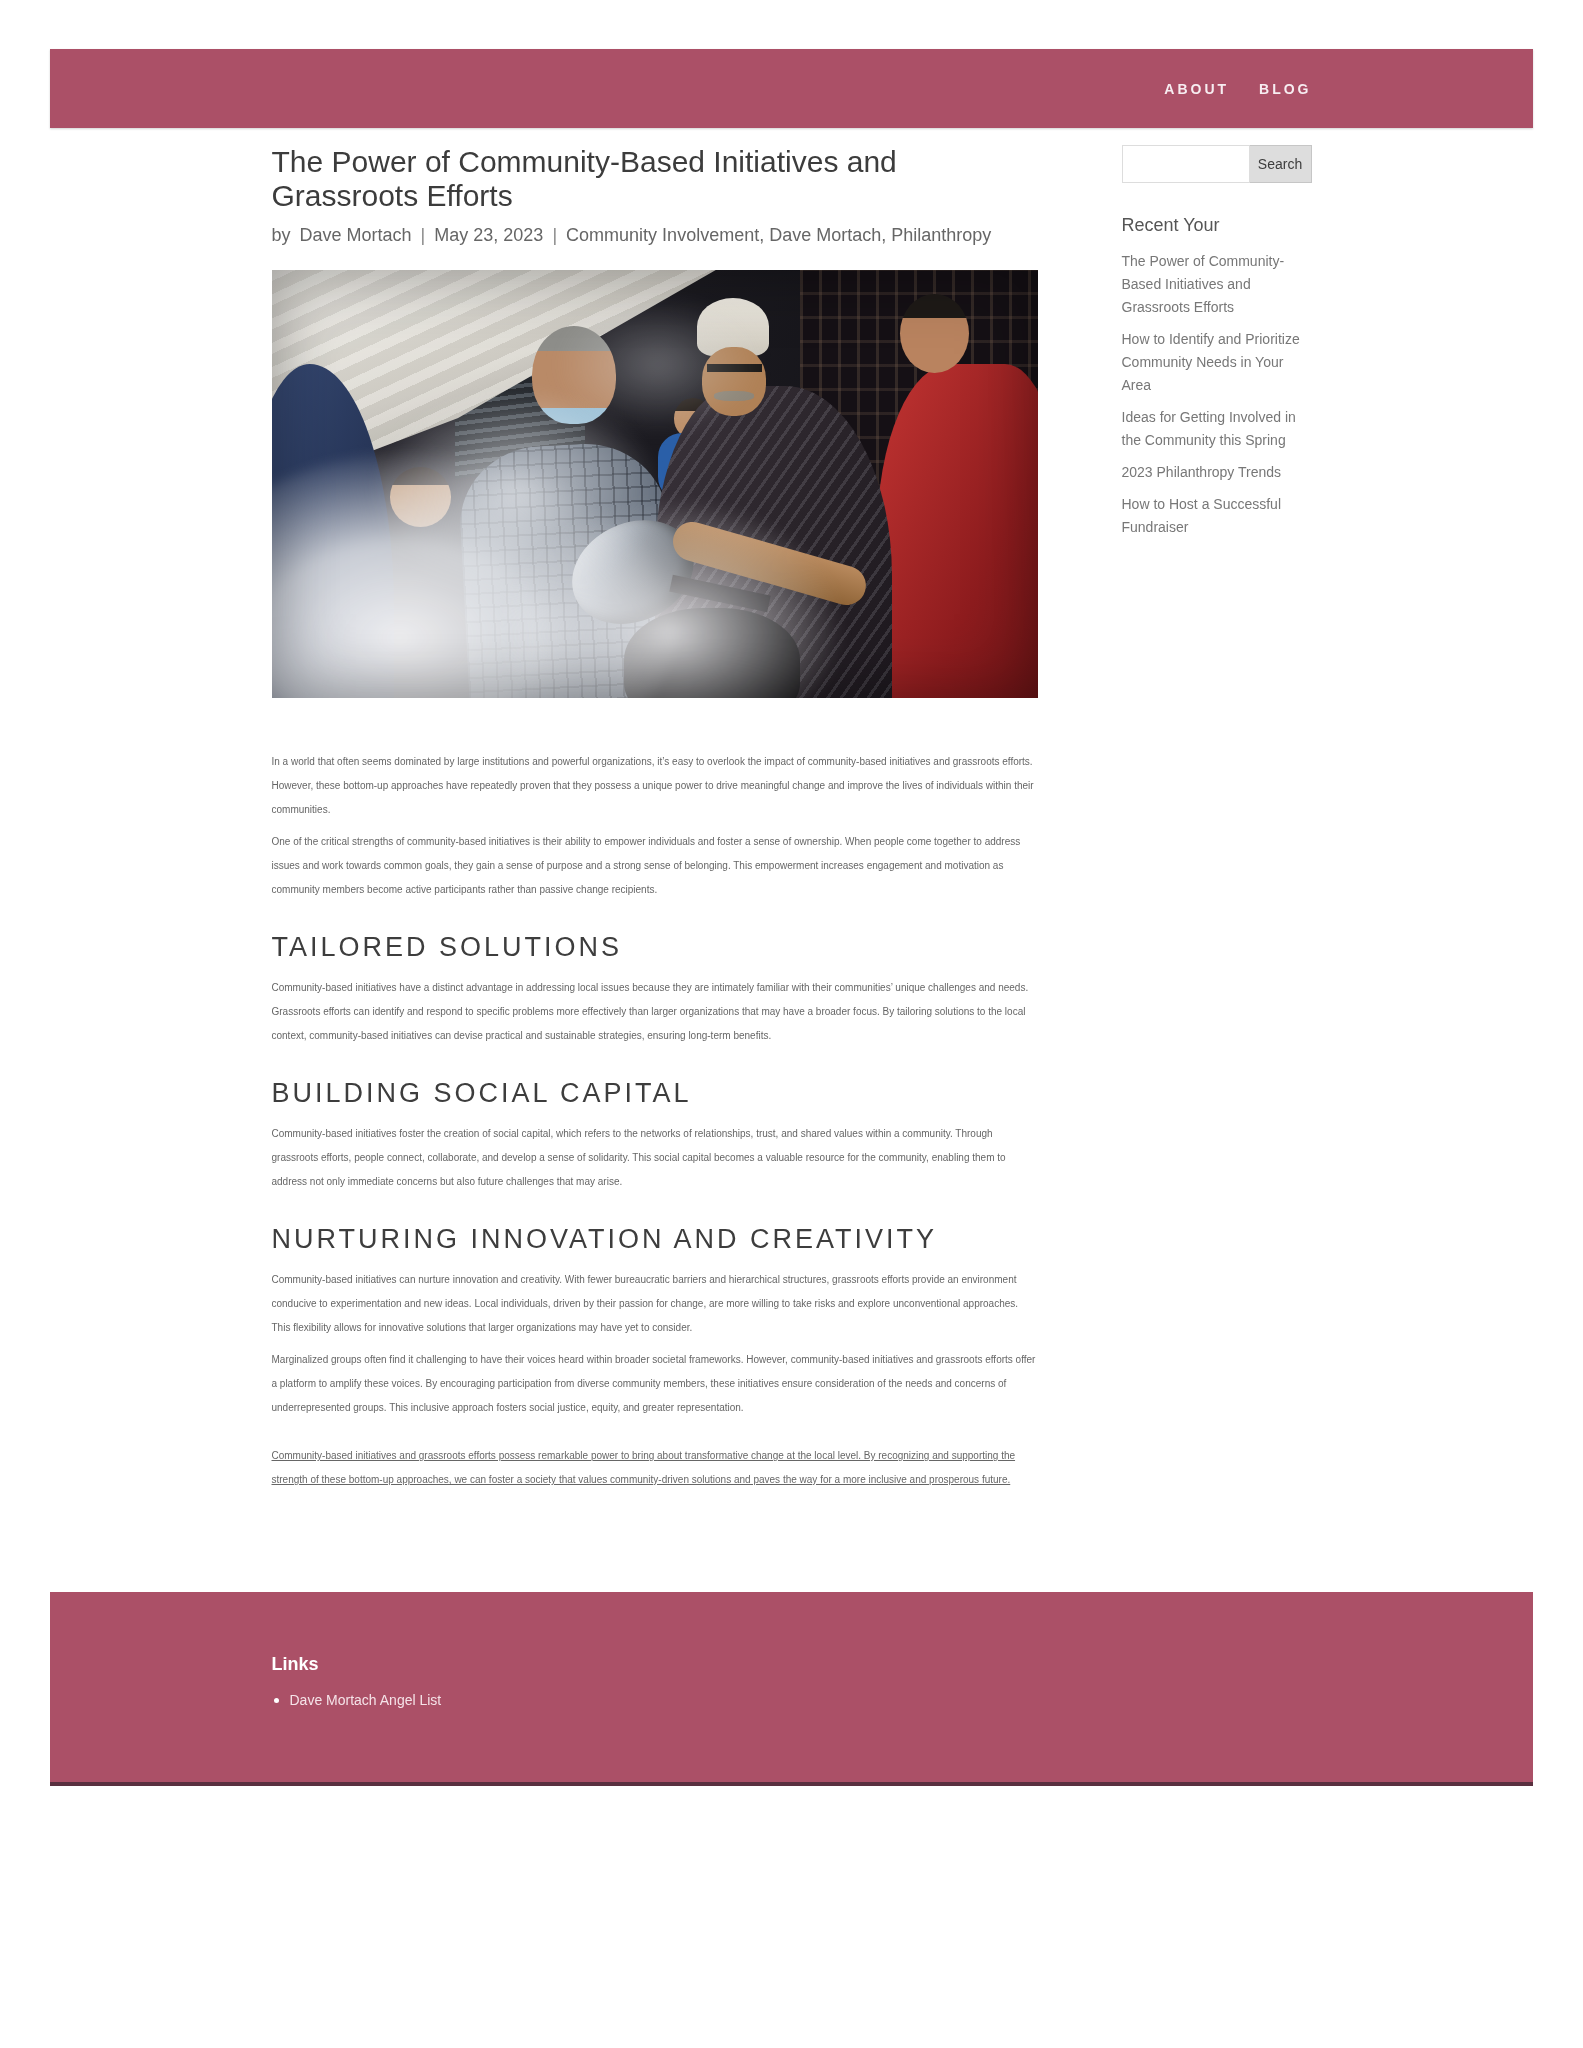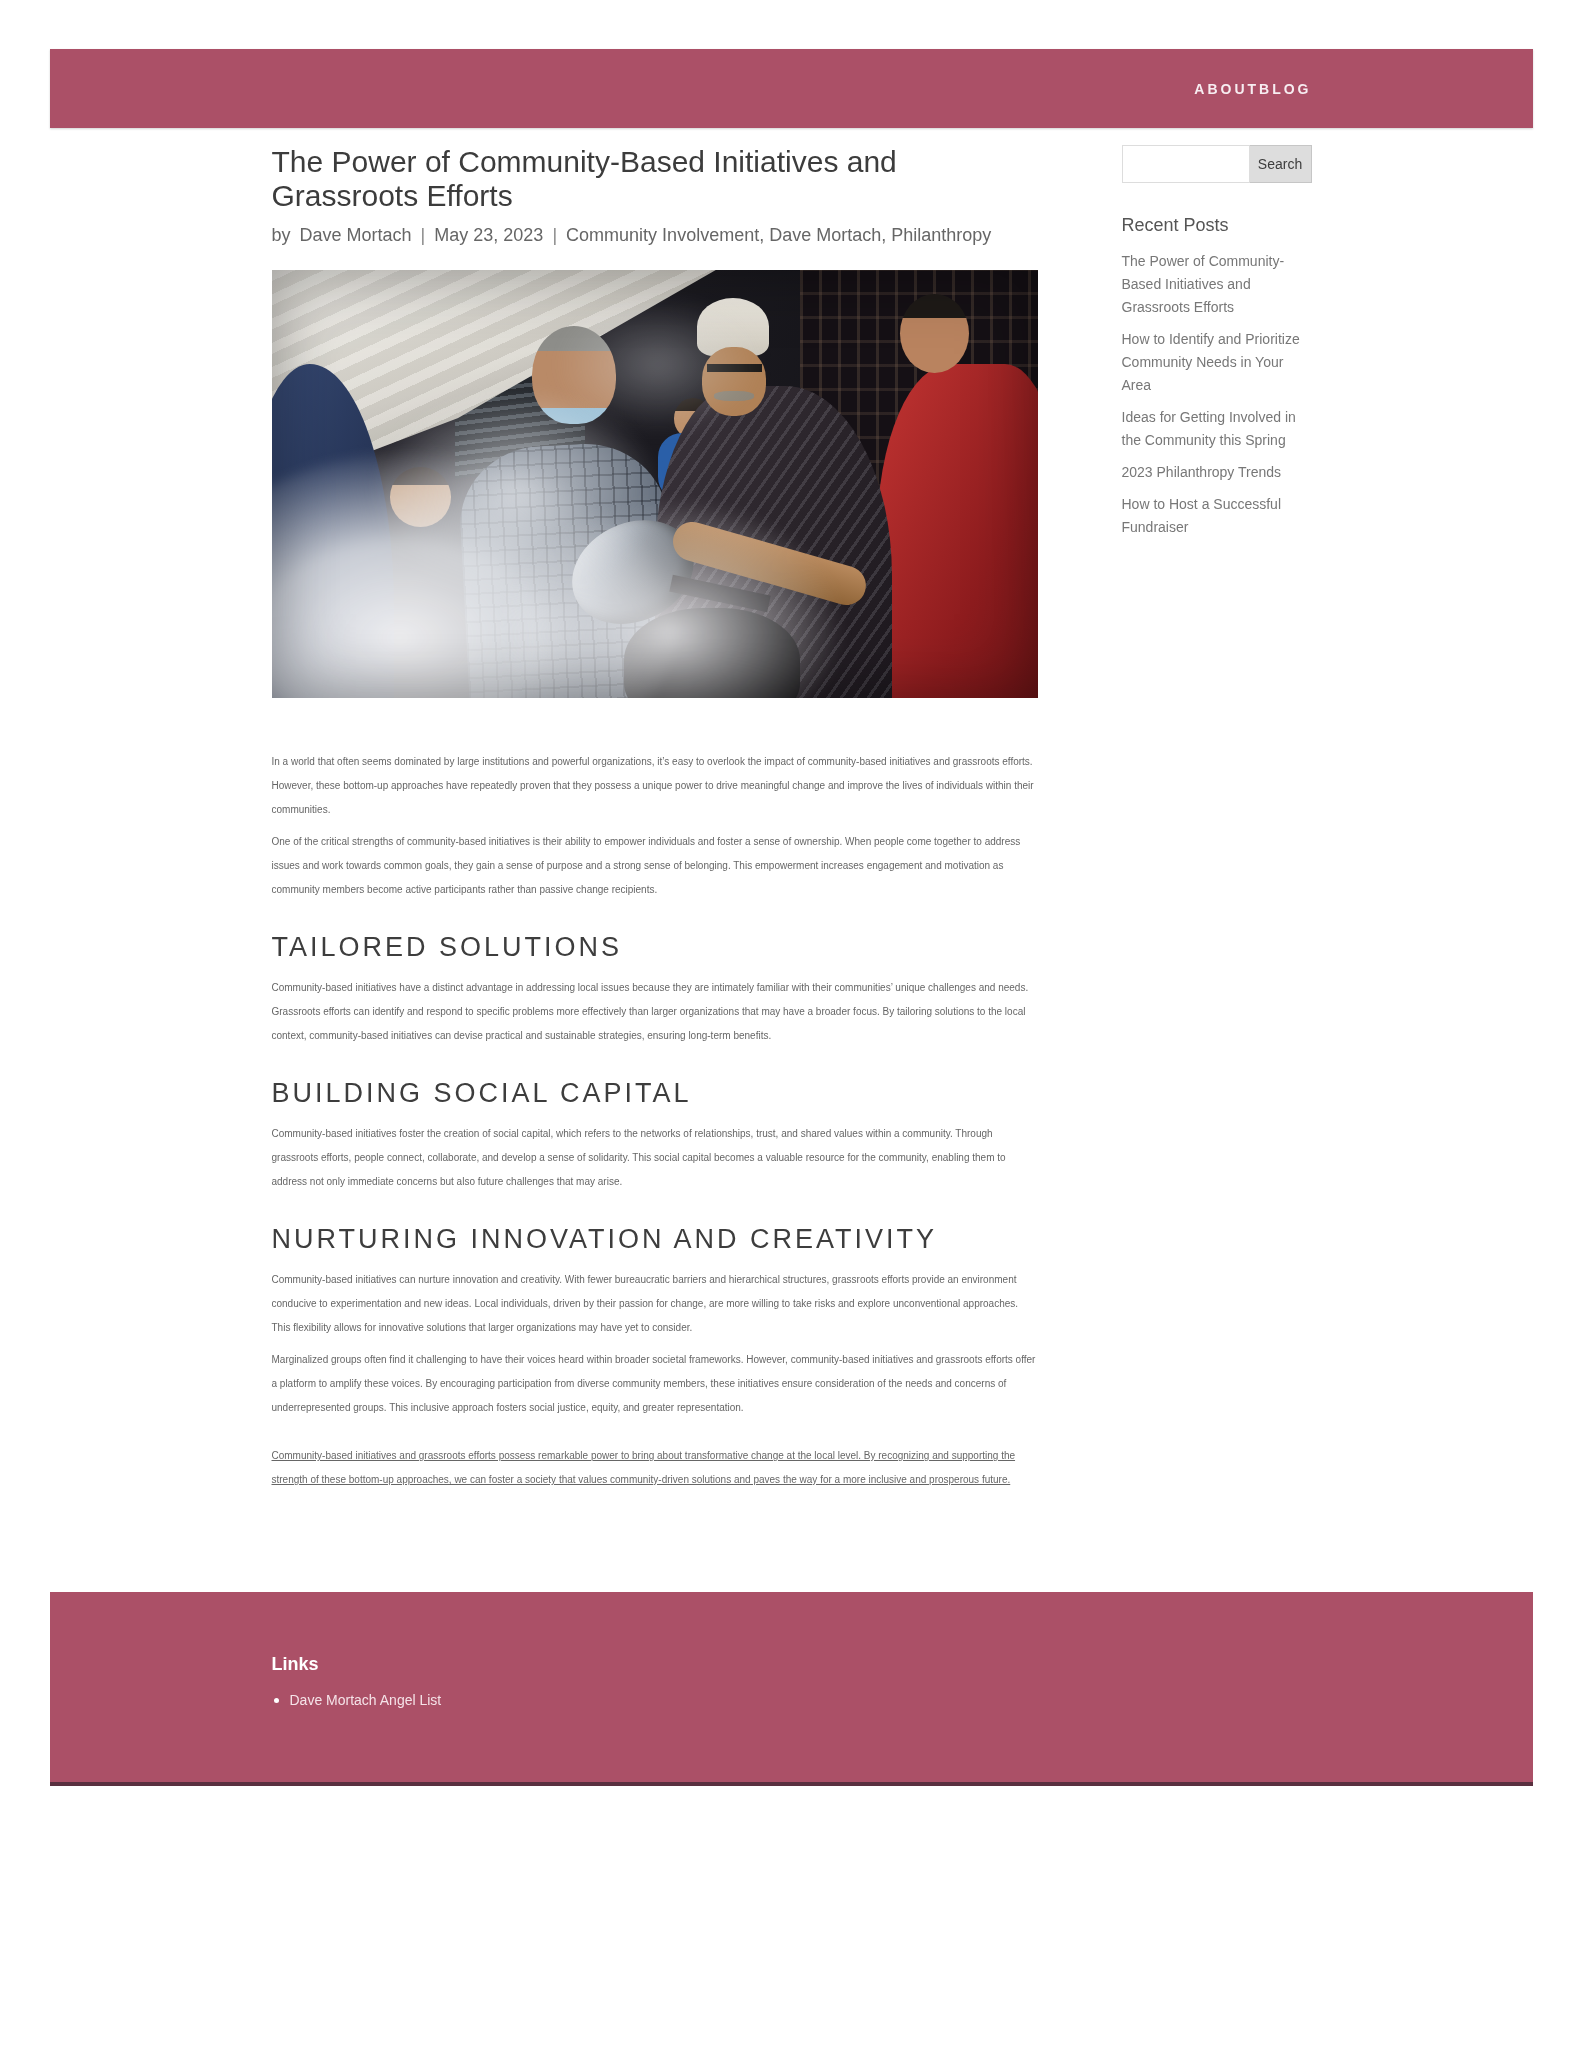--- a/index.html
+++ b/index.html
@@ -14,21 +14,21 @@
   .band { margin: 0 50px; background: #ab5067; }
 
   
   .topbar {
     margin-top: 49px;
     height: 79px;
     box-shadow: 0 1px 2px rgba(0,0,0,.18);
   }
   .topbar-inner {
     width: 1040px; margin: 0 auto; height: 100%;
-    display: flex; justify-content: flex-end; align-items: center; 
+    display: flex; justify-content: flex-end; align-items: center; gap: 30px;
   }
   .nav-link {
     color: #f7edf1; font-size: 14px; font-weight: 700;
     letter-spacing: 3px; text-decoration: none; cursor: pointer;
   }
 
   
   .main-wrap {
     width: 1040px; margin: 0 auto; padding-top: 17px;
     display: flex; align-items: flex-start; gap: 84px;
@@ -263,21 +263,21 @@
 
     <p class="para closing">Community-based initiatives and grassroots efforts possess remarkable power to bring about transformative change at the local level. By recognizing and supporting the strength of these bottom-up approaches, we can foster a society that values community-driven solutions and paves the way for a more inclusive and prosperous future.</p>
   </article>
 
   <aside class="sidebar-col">
     <div class="search-row">
       <input class="search-input" type="text" value="" style="">
       <button class="search-btn">Search</button>
     </div>
 
-    <h3 class="recent-title">Recent Posts</h3>
+    <h3 class="recent-title">Recent Your</h3>
     <ul class="recent-list">
 
         <li>
           <a>The Power of Community-Based Initiatives and Grassroots Efforts</a>
         </li>
 
         <li>
           <a>How to Identify and Prioritize Community Needs in Your Area</a>
         </li>
 

